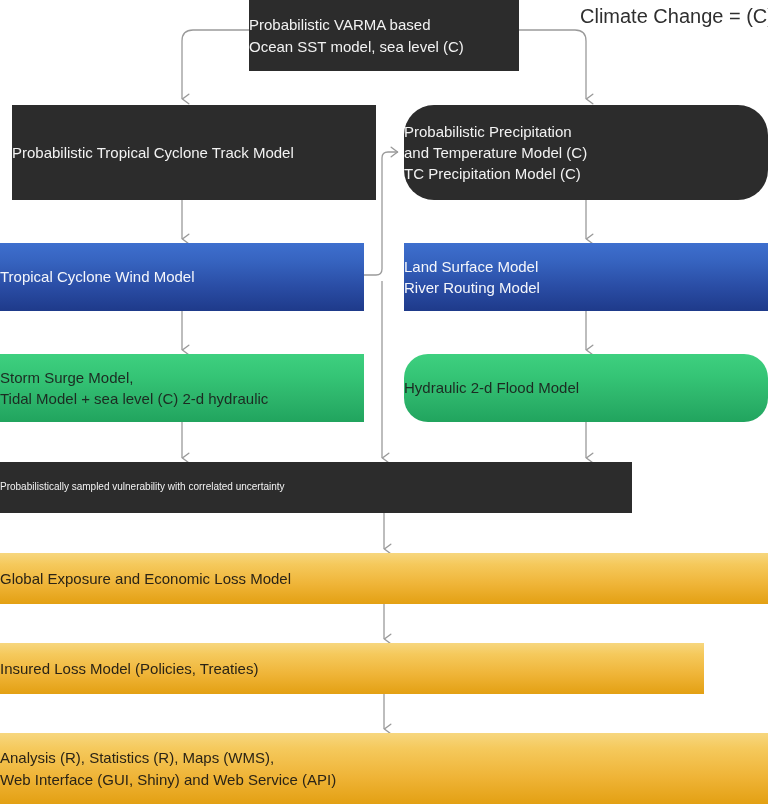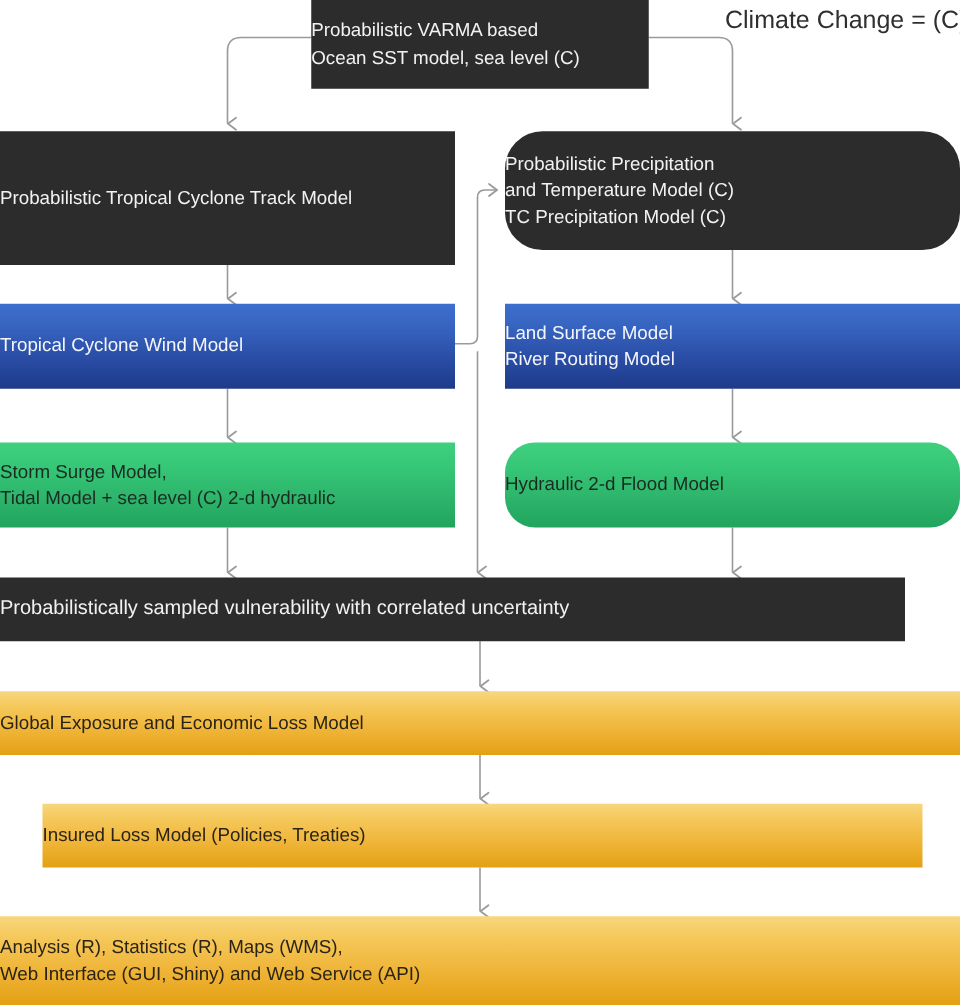--- a/index.html
+++ b/index.html
@@ -110,21 +110,21 @@
     </g>
   </svg>
 
   <div class="caption" style="left:580px; top:5px; font-size:20px;">Climate Change = (C)</div>
 
   <div class="node dark" style="left:249px; top:0px; width:270px; height:71px; font-size:15px;">
     <span class="line">Probabilistic VARMA based</span>
     <span class="line">Ocean SST model, sea level (C)</span>
   </div>
 
-  <div class="node dark" style="left:0px; top:105px; width:364px; height:107px; font-size:15px;">
+  <div class="node dark" style="left:12px; top:105px; width:364px; height:95px; font-size:15px;">
     <span class="line">Probabilistic Tropical Cyclone Track Model</span>
   </div>
 
   <div class="node dark" style="left:404px; top:105px; width:364px; height:95px; font-size:15px;border-radius:30px;">
     <span class="line">Probabilistic Precipitation</span>
     <span class="line">and Temperature Model (C)</span>
     <span class="line">TC Precipitation Model (C)</span>
   </div>
 
   <div class="node blue" style="left:0px; top:243px; width:364px; height:68px; font-size:15px;">
@@ -138,29 +138,29 @@
 
   <div class="node green" style="left:0px; top:354px; width:364px; height:68px; font-size:15px;">
     <span class="line">Storm Surge Model,</span>
     <span class="line">Tidal Model + sea level (C) 2-d hydraulic</span>
   </div>
 
   <div class="node green" style="left:404px; top:354px; width:364px; height:68px; font-size:15px;border-radius:24px;">
     <span class="line">Hydraulic 2-d Flood Model</span>
   </div>
 
-  <div class="node dark" style="left:0px; top:462px; width:724px; height:51px; font-size:16px;">
+  <div class="node dark" style="left:0px; top:462px; width:632px; height:51px; font-size:10px;">
     <span class="line">Probabilistically sampled vulnerability with correlated uncertainty</span>
   </div>
 
   <div class="node orange" style="left:0px; top:553px; width:768px; height:51px; font-size:15px;">
     <span class="line">Global Exposure and Economic Loss Model</span>
   </div>
 
-  <div class="node orange" style="left:0px; top:643px; width:704px; height:51px; font-size:15px;margin-left:34px;">
+  <div class="node orange" style="left:0px; top:643px; width:704px; height:51px; font-size:15px;">
     <span class="line">Insured Loss Model (Policies, Treaties)</span>
   </div>
 
   <div class="node orange" style="left:0px; top:733px; width:768px; height:71px; font-size:15px;">
     <span class="line">Analysis (R), Statistics (R), Maps (WMS),</span>
     <span class="line">Web Interface (GUI, Shiny) and Web Service (API)</span>
   </div>
 
 </div>
 

